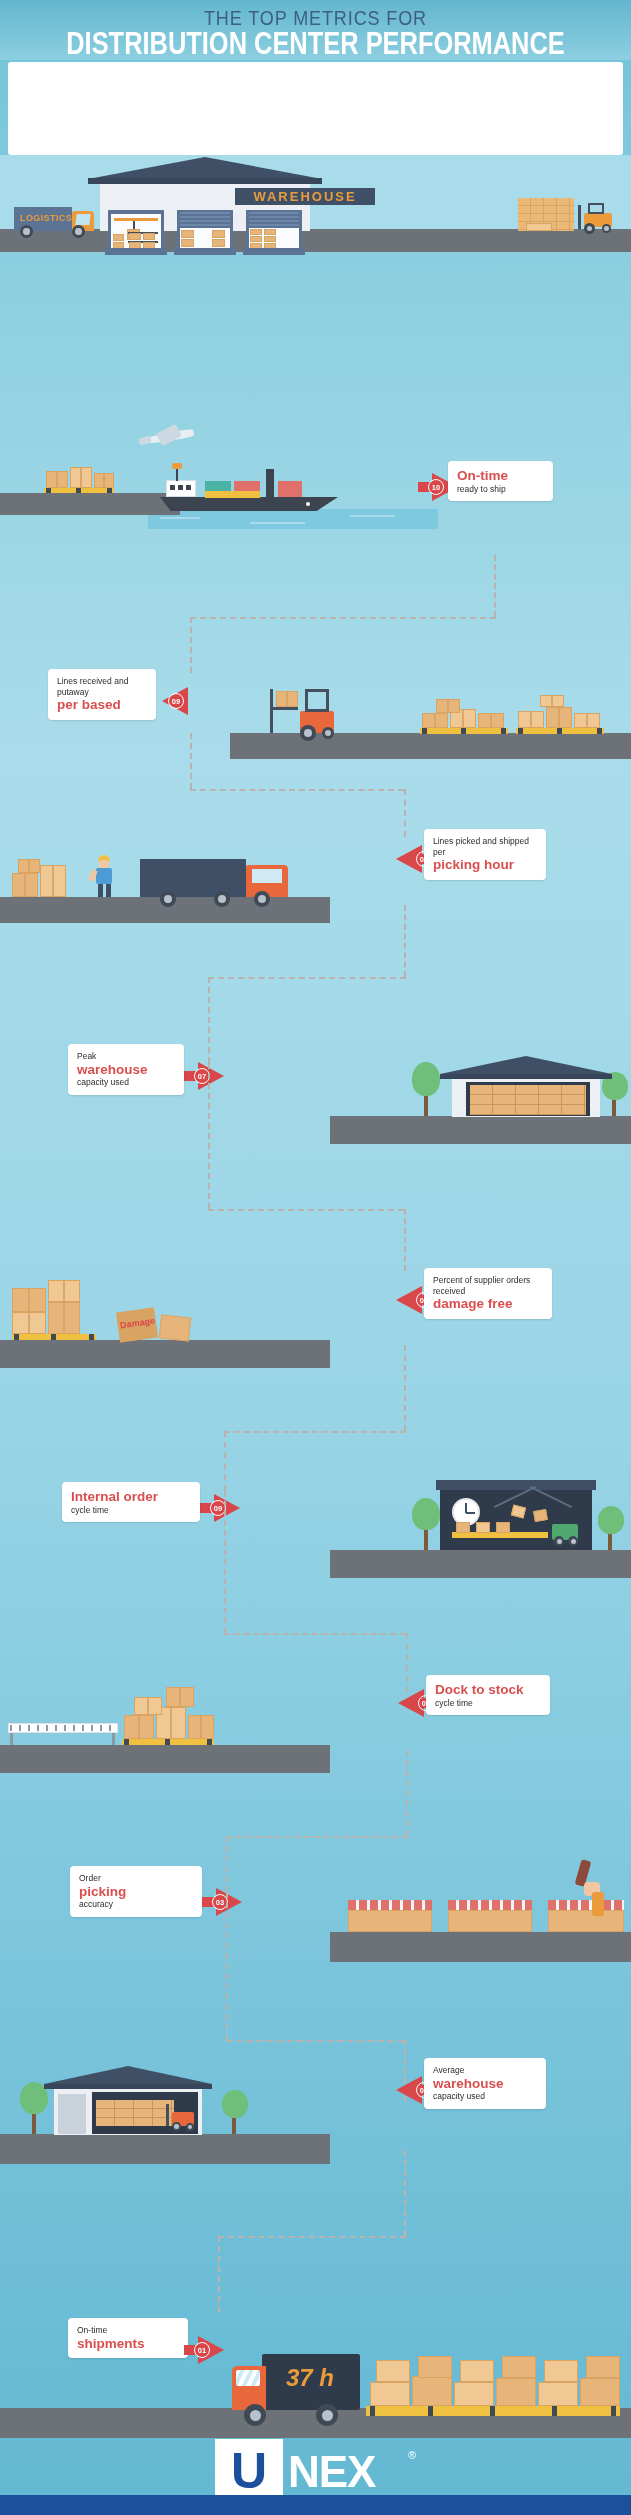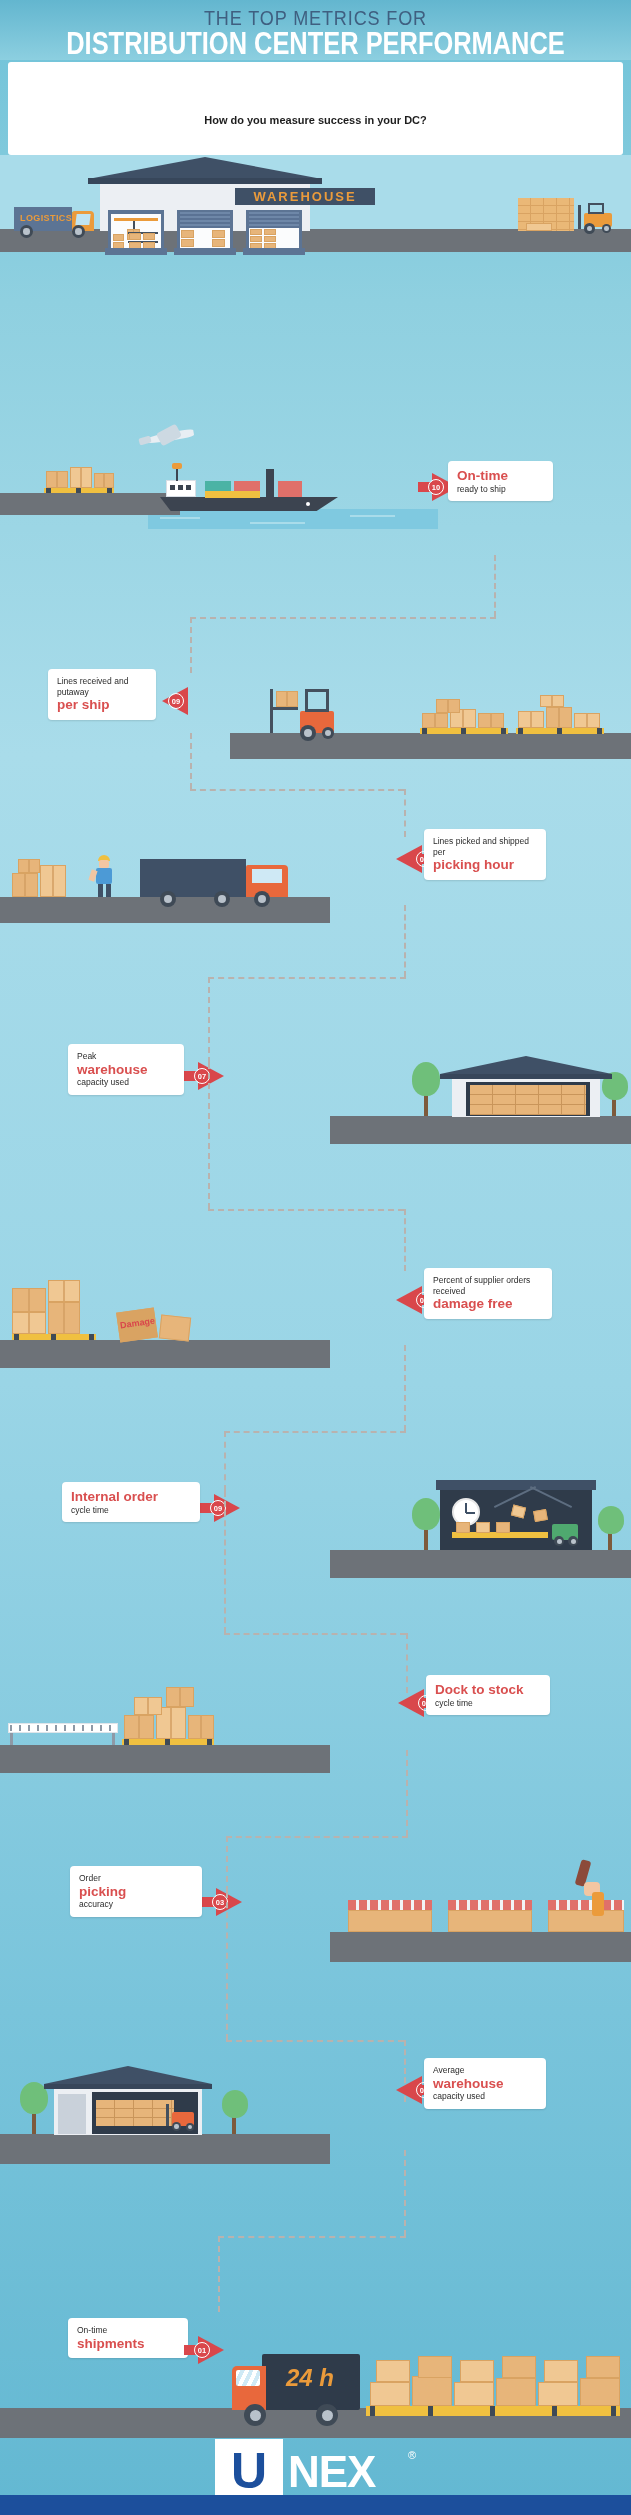--- a/index.html
+++ b/index.html
@@ -120,21 +120,20 @@
 <body>
 
 <div id="top-accent"></div>
 
 <div id="header">
   <div id="title-sub">THE TOP METRICS FOR</div>
   <div id="title-main">DISTRIBUTION CENTER PERFORMANCE</div>
 </div>
 
 <div id="intro">
-  <div id="intro-h">How do you measure success in your DC?</div>
 </div>
 
 <div class="scene" id="hero">
   <div class="sky"></div>
   <div class="shape tree-top" style="left:66px;top:56px;width:22px;height:20px;background:#7ec682;"></div>
   <div class="road"></div>
   <div id="roof"></div>
   <div id="roof-band"></div>
   <div id="bldg">
     <div id="sign">WAREHOUSE</div>
@@ -263,21 +262,21 @@
 <div class="dash" style="left:190px;top:617px;height:56px;"></div>
 
 <div class="scene" style="top:655px;height:110px;">
   <div class="marker left" style="left:148px;top:32px;">
     <div class="stub"></div>
       <div class="tri" style="border-right:26px solid #d9474b;left:14px;"></div>
     <div class="circ" style="left:20px;">09</div>
   </div>
   <div class="callout" style="left:48px;top:14px;width:108px;">
     <div class="l1">Lines received and putaway</div>
-    <div class="l2">per ship</div>
+    <div class="l2">per based</div>
   </div>
 
   <div class="ground" style="left:230px;top:78px;width:401px;height:26px;"></div>
 
   <div class="box" style="left:276px;top:36px;width:22px;height:16px;">
       <div class="tape"></div>
     </div>
 
   <div class="fl-mast" style="left:270px;top:34px;width:3px;height:44px;"></div>
   <div class="shape" style="left:270px;top:52px;width:28px;height:3px;background:#44505e;"></div>
@@ -617,21 +616,21 @@
     <div class="l1">On-time</div>
     <div class="l2">shipments</div>
   </div>
   <div class="marker right" style="left:184px;top:36px;">
     <div class="stub"></div>
       <div class="tri"></div>
     <div class="circ">01</div>
   </div>
 
   <div class="shape" style="left:262px;top:54px;width:98px;height:56px;background:#2f3b4a;border-radius:2px;"></div>
-  <div class="shape" style="left:286px;top:64px;color:#eb9b3b;font-size:24px;font-weight:bold;font-style:italic;font-family:'Liberation Sans Narrow','Liberation Sans',sans-serif;">24 h</div>
+  <div class="shape" style="left:286px;top:64px;color:#eb9b3b;font-size:24px;font-weight:bold;font-style:italic;font-family:'Liberation Sans Narrow','Liberation Sans',sans-serif;">37 h</div>
   <div class="shape" style="left:232px;top:66px;width:34px;height:44px;background:#e8683c;border-radius:5px 0 0 0;"></div>
   <div class="shape" style="left:236px;top:70px;width:24px;height:16px;background:repeating-linear-gradient(115deg,#ffffff 0 4px,#cfe9f5 4px 8px);border-radius:2px;"></div>
   <div class="wheel" style="left:244px;top:104px;width:22px;height:22px;">
       <i></i>
     </div>
   <div class="wheel" style="left:316px;top:104px;width:22px;height:22px;">
       <i></i>
     </div>
 
   <div class="pallet" style="left:366px;top:106px;width:254px;height:10px;">

